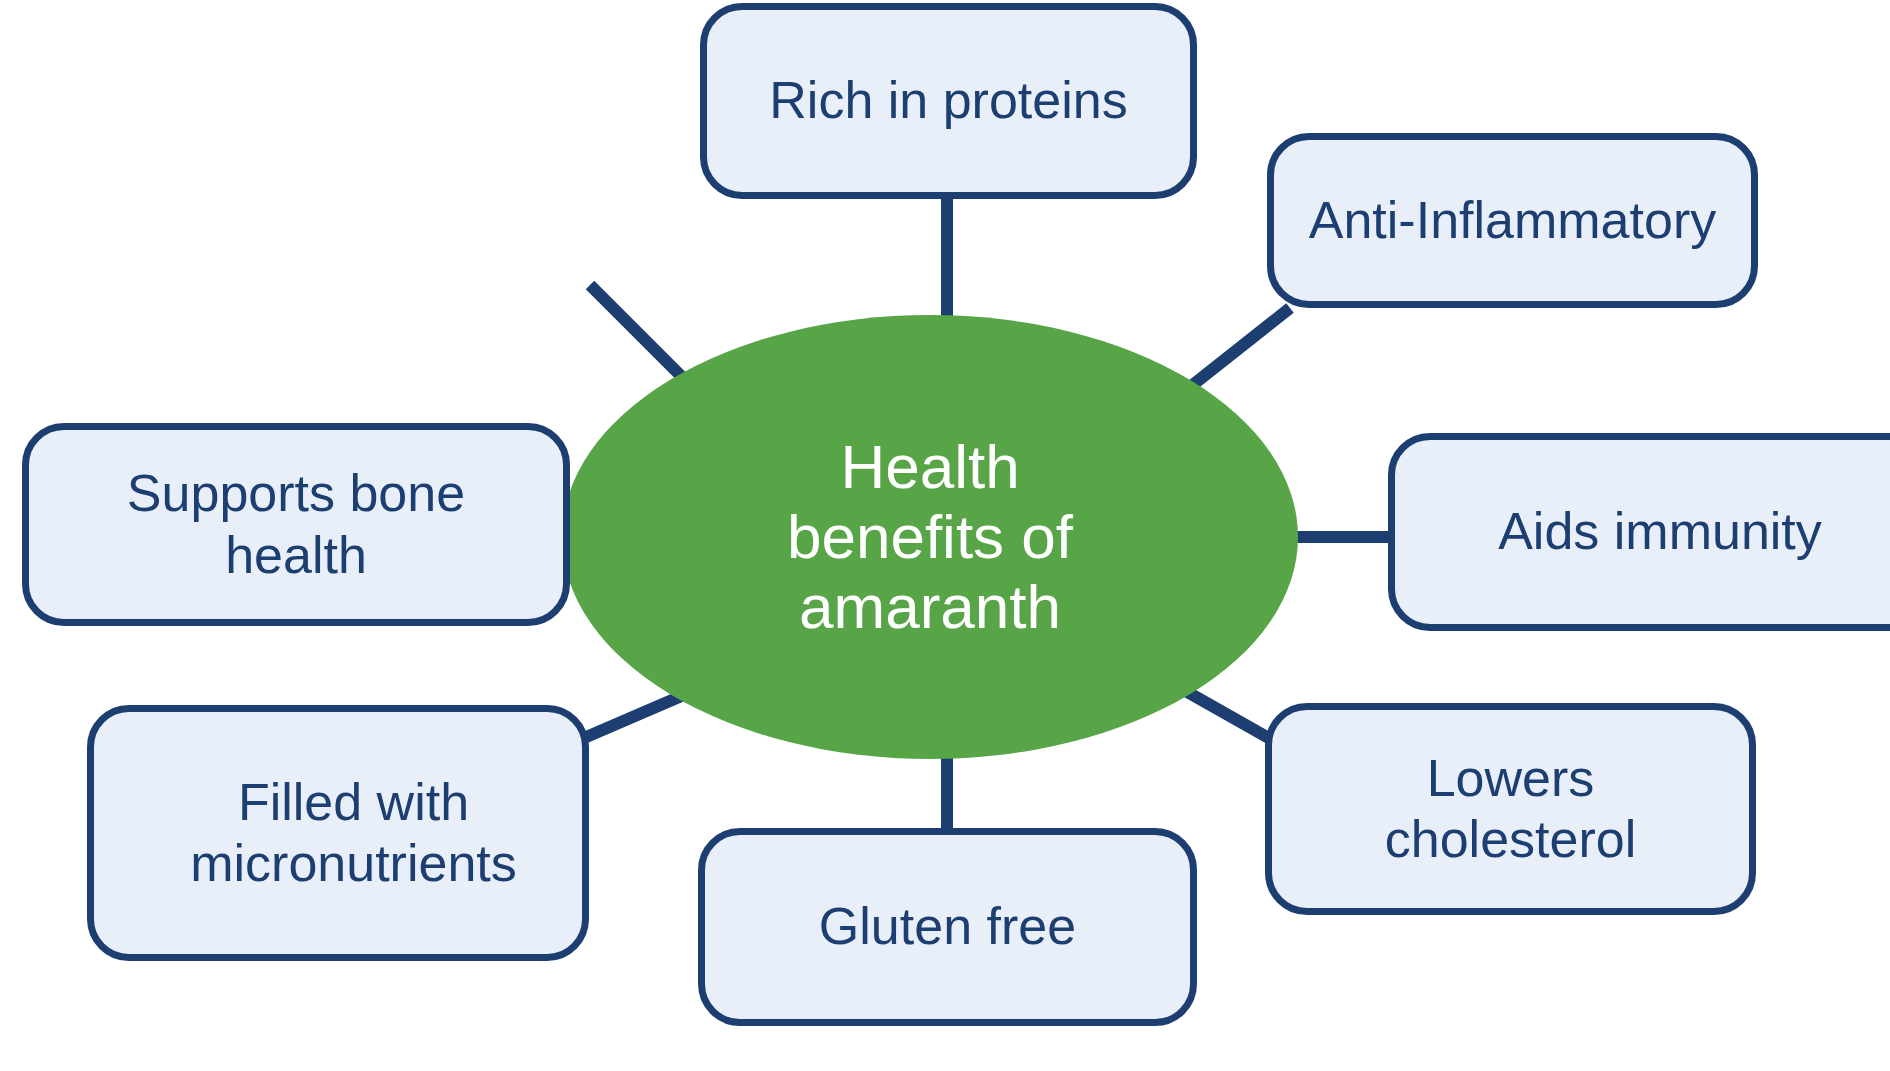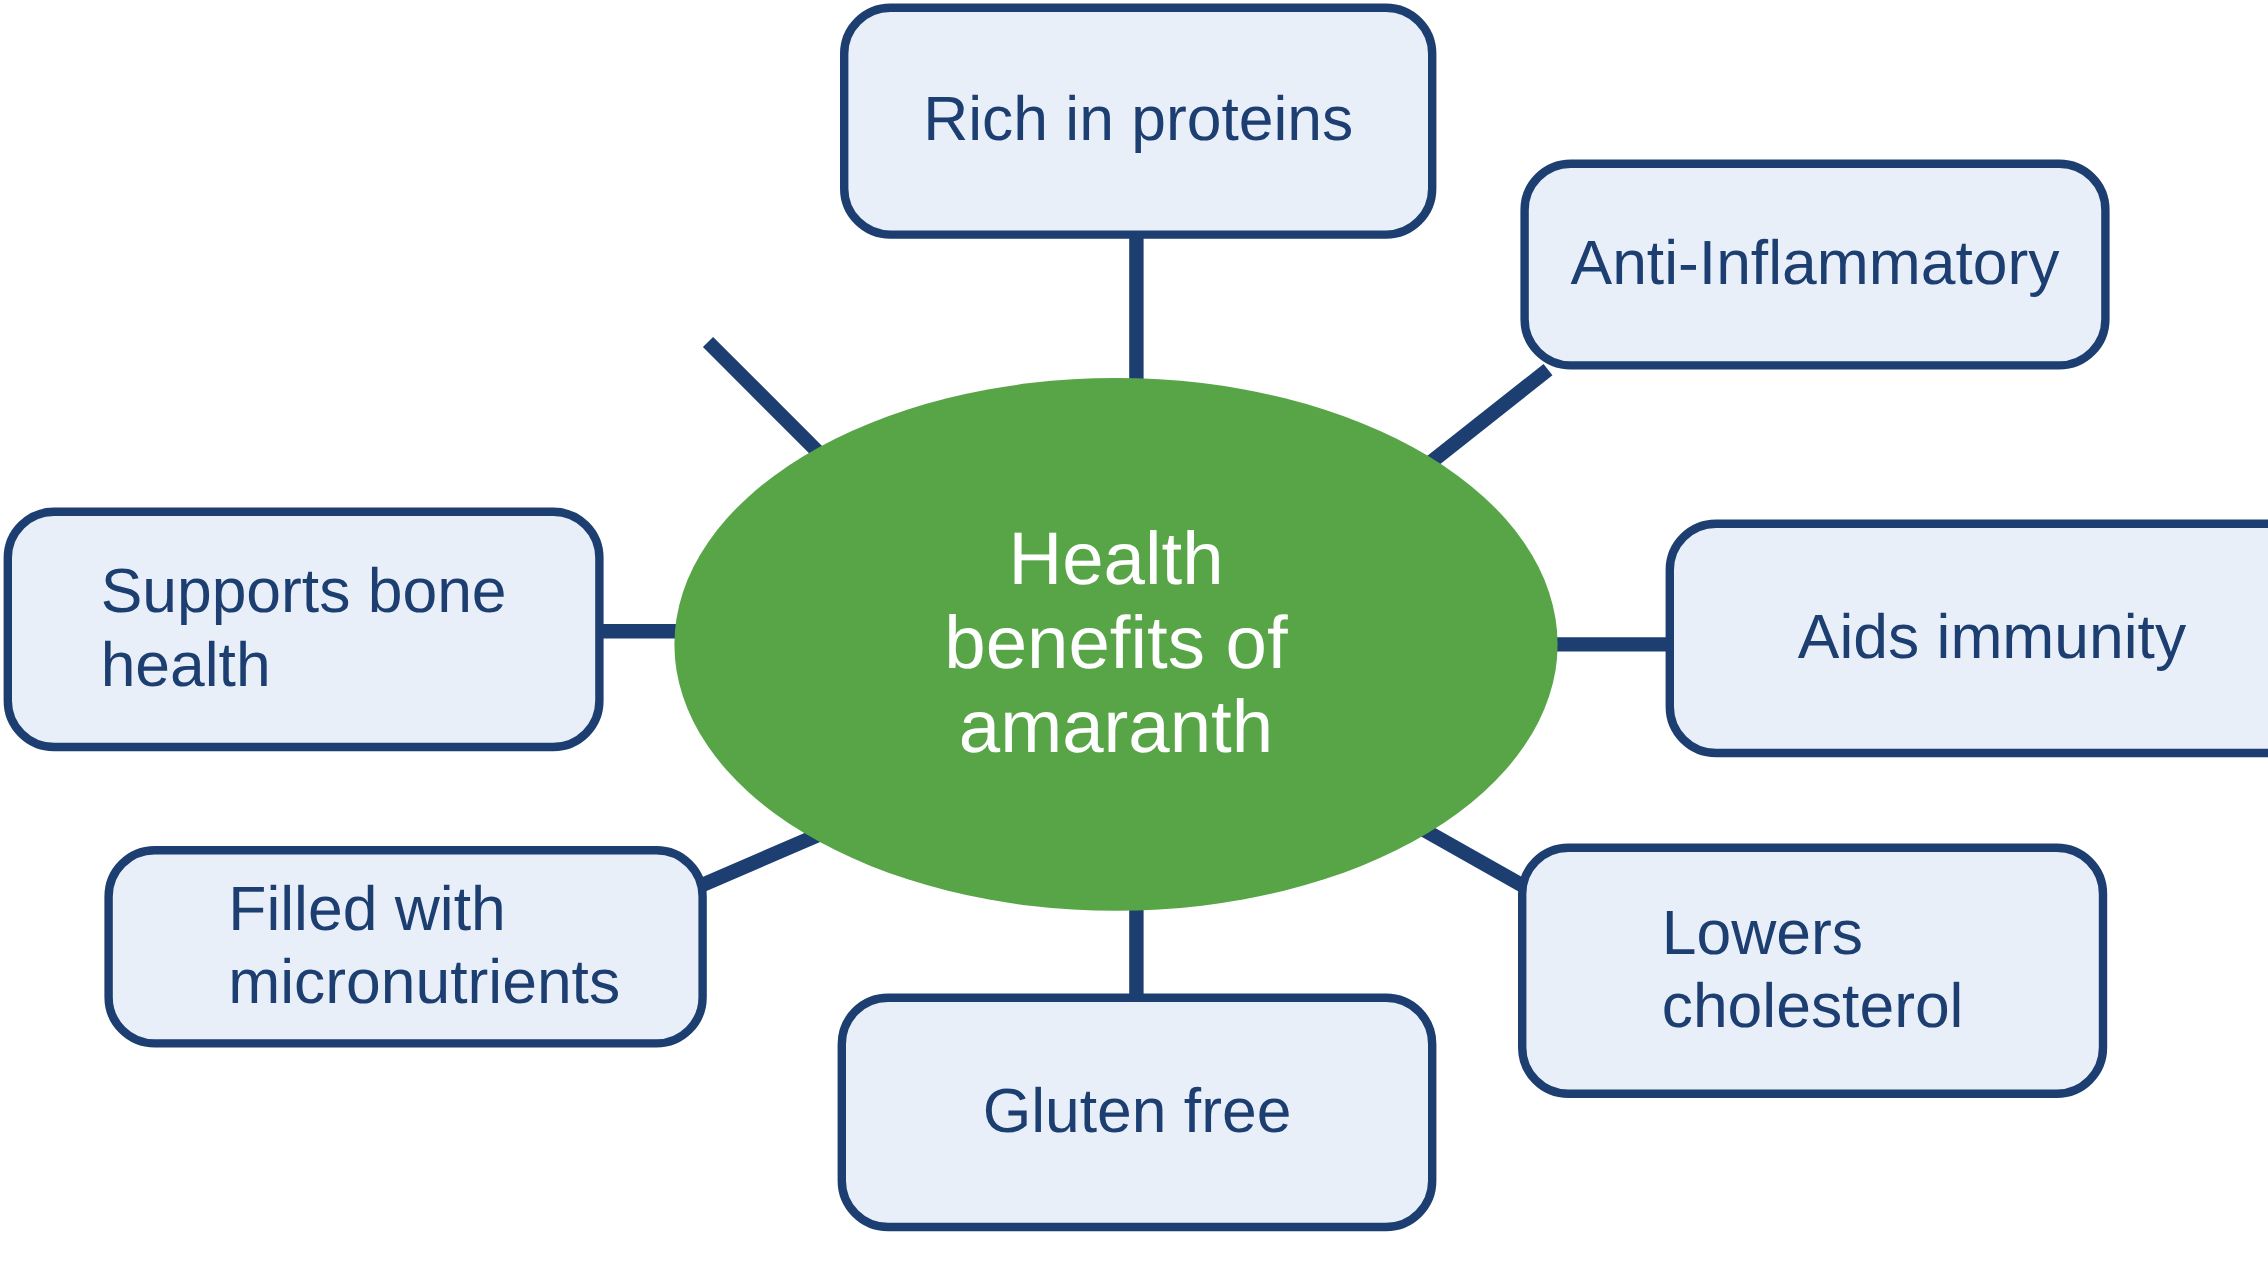--- a/index.html
+++ b/index.html
@@ -21,42 +21,43 @@
     position:absolute;left:0;top:0;width:1890px;height:1071px;z-index:0;
   }
   .connectors line{stroke:var(--navy);stroke-width:12;}
   .node{
     position:absolute;z-index:2;
     box-sizing:border-box;
     background:var(--box-fill);
     border:7px solid var(--navy);
     border-radius:42px;
     display:flex;align-items:center;justify-content:center;
+    text-align:center;
     color:var(--navy);
     font-size:52px;line-height:1.18;
     white-space:pre-line;
   }
   .center-ellipse{
     position:absolute;z-index:1;
     left:562px;top:315px;width:736px;height:444px;
     background:var(--green);
     border-radius:50%;
     display:flex;align-items:center;justify-content:center;
     text-align:center;
     color:var(--center-text);
     font-size:62px;line-height:1.13;
     white-space:pre-line;
   }
   
   #box-rich-in-proteins          {left:700px; top:3px;   width:497px;height:196px;}
   #box-high-in-fibre             {left:135px; top:108px; width:492px;height:198px;}
   #box-anti-inflammatory         {left:1267px;top:133px; width:491px;height:175px;}
-  #box-supports-bone-health      {left:3px;   top:423px; width:500px;height:203px;}
+  #box-supports-bone-health      {left:22px;   top:423px; width:548px;height:203px;}
   #box-aids-immunity             {left:1388px;top:433px; width:544px;height:198px;}
-  #box-filled-with-micronutrients{left:87px;  top:705px; width:502px;height:168px;padding-left:31px;}
+  #box-filled-with-micronutrients{left:87px;  top:705px; width:502px;height:256px;padding-left:31px;}
   #box-lowers-cholesterol        {left:1265px;top:703px; width:491px;height:212px;}
   #box-gluten-free               {left:698px; top:828px; width:499px;height:198px;}
 </style>
 </head>
 <body>
 
 <div class="canvas">
 
   <svg class="connectors" viewBox="0 0 1890 1071" xmlns="http://www.w3.org/2000/svg">
     <line x1="947" y1="160" x2="947" y2="370"></line>

